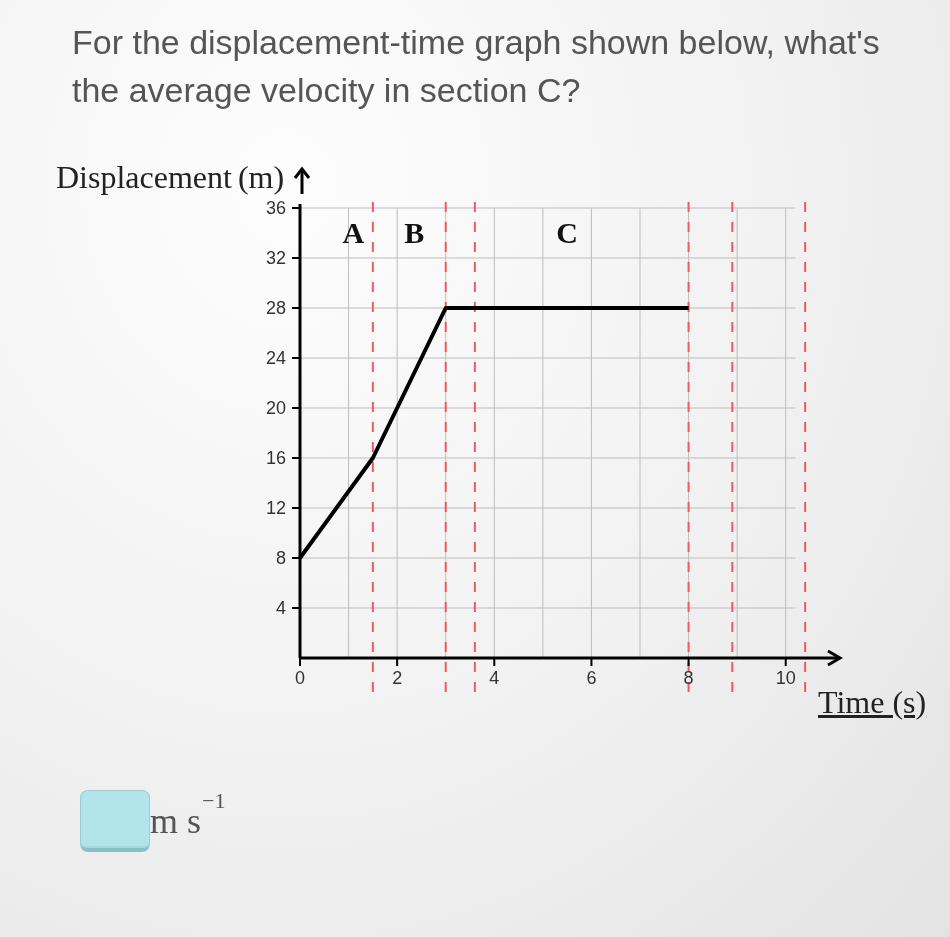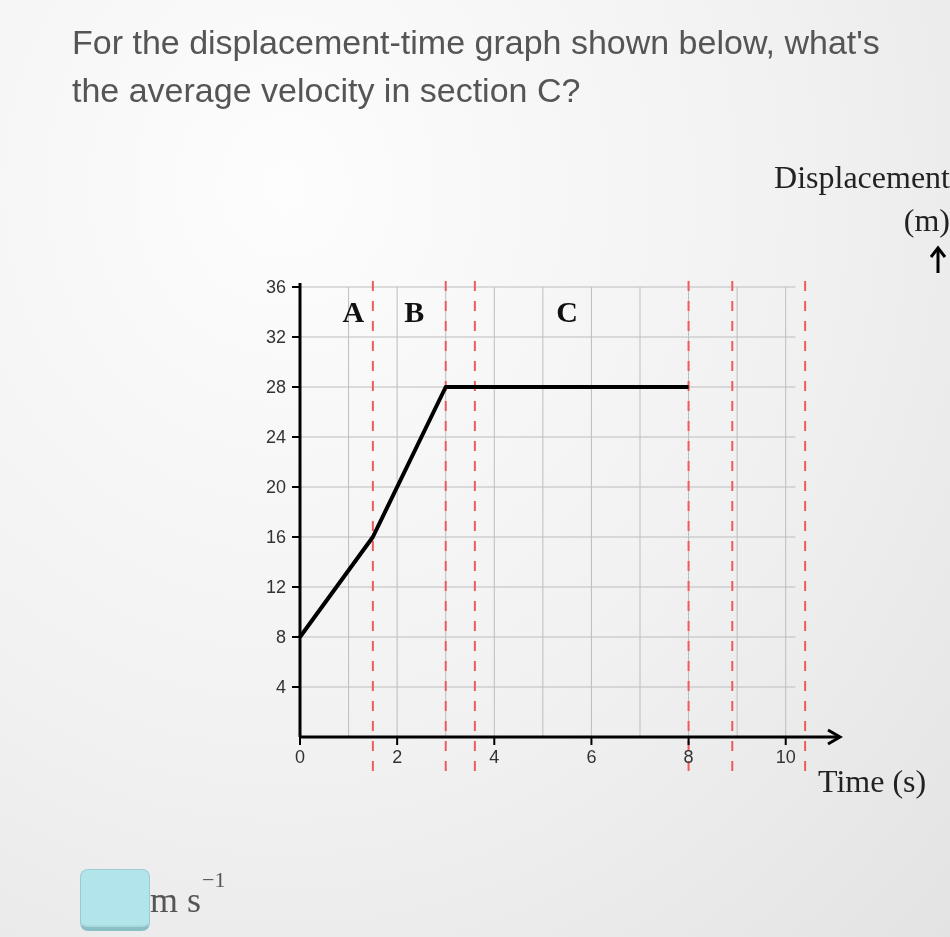--- a/index.html
+++ b/index.html
@@ -16,35 +16,34 @@
     color: #555;
   }
   .axis-title {
     padding: 44px 0 0 56px;
     font-family: Georgia, "Times New Roman", serif;
     font-size: 32px;
     color: #222;
     display: flex;
     align-items: flex-end;
     gap: 6px;
-    flex-direction: column;
   }
   .chart-wrap {
     position: relative;
     margin: 2px 0 0 0;
     height: 540px;
   }
   svg.chart { position: absolute; left: 0; top: 0; }
   .tick-label { font: 18px Arial, sans-serif; fill: #333; }
   .sec-label { font: bold 30px Georgia, serif; fill: #111; }
   .xlabel {
     position: absolute;
     left: 818px; top: 486px;
     font-family: Georgia, serif;
-    font-size: 32px; color: #222;
+    font-size: 32px; color: #222; text-decoration: underline;
   }
   .answer-row {
     display: flex; align-items: center;
     padding: 52px 0 0 80px;
   }
   .answer-input {
     width: 70px; height: 62px;
     background: #b2e5eb;
     border: 1px solid #9cccd2;
     border-bottom: 4px solid #8bbfc6;

